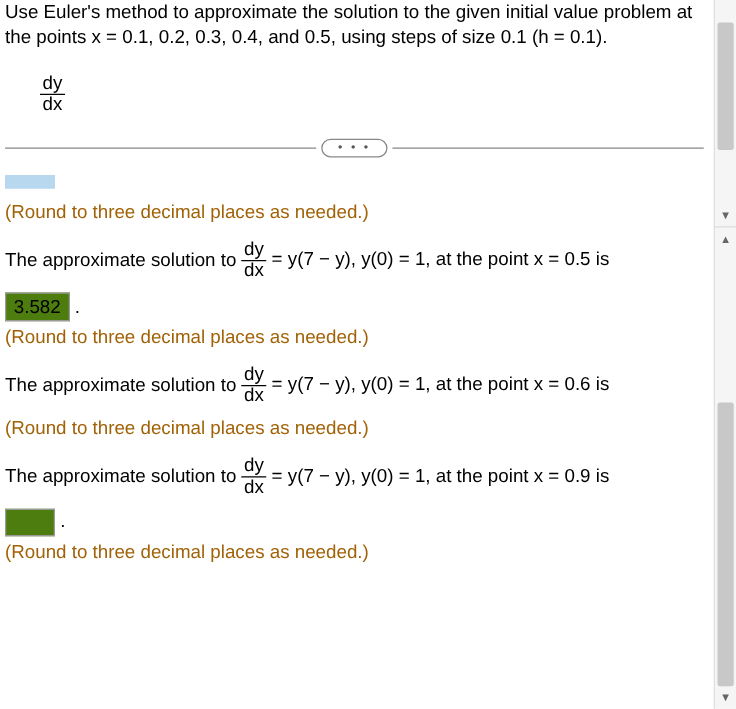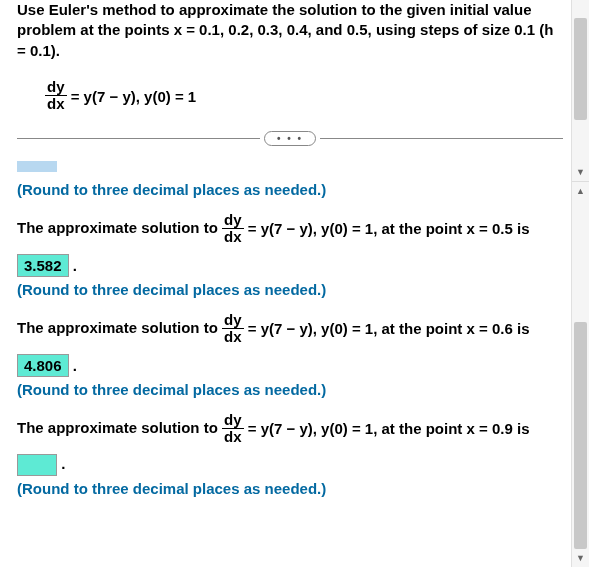--- a/index.html
+++ b/index.html
@@ -10,23 +10,22 @@
     font-size: 15px;
     color: #000;
     background: #fff;
     width: 589px;
     height: 567px;
     overflow: hidden;
     display: flex;
   }
   .main {
     flex: 1;
-    padding: 0 8px 0 17px;
+    padding: 0 8px 0 4px;
     overflow: hidden;
-    font-weight: bold;
   }
   .scrollbar-col {
     width: 18px;
     display: flex;
     flex-direction: column;
     border-left: 1px solid #e0e0e0;
     background: #f5f5f5;
   }
   .scrollbar-top {
     flex: 0 0 182px;
@@ -100,31 +99,31 @@
     background:#fff;
   }
   .highlight-selection {
     display:inline-block;
     width: 40px;
     height: 11px;
     background: #b8d8f0;
     margin-bottom: 2px;
   }
   .hint {
-    color: #0369a1;
+    color: #a16207;
     margin: 4px 0 14px 0;
   }
   .solution-line {
     margin: 2px 0 8px 0;
     line-height: 2.1;
   }
   .answer-box {
     display:inline-block;
     border:1px solid #999;
-    background:#5eead4;
+    background:#4d7c0f;
     padding: 2px 6px;
     min-width: 40px;
     color:#000;
   }
   .answer-box.empty {
     width: 22px;
     height: 22px;
     padding:0;
     vertical-align: middle;
   }
@@ -137,21 +136,21 @@
 <div class="main">
 
   <div class="problem-header">
     <span>Use Euler's method to approximate the solution to the given initial value problem at the points x = 0.1, 0.2, 0.3, 0.4, and 0.5, using steps of size 0.1 (h = 0.1).</span>
   </div>
 
   <div class="equation-block">
     <span class="frac inline-mid">
       <span class="num">dy</span>
       <span class="den">dx</span>
-    </span><span class="inline-mid"> = y(7 − y), y(0) = 1</span>
+    </span>
   </div>
 
   <div class="divider-row">
     <div class="divider-line"></div>
     <div class="dots-btn"><span>• • •</span></div>
     <div class="divider-line"></div>
   </div>
 
   <div>
     <span class="highlight-selection"></span>
@@ -167,23 +166,20 @@
   <div>
     <span class="answer-box">3.582</span><span> .</span>
   </div>
   <div class="hint">(Round to three decimal places as needed.)</div>
 
   <div class="solution-line">
     <span>The approximate solution to </span><span class="nowrap"><span class="frac inline-mid">
       <span class="num">dy</span>
       <span class="den">dx</span>
     </span><span class="inline-mid"> = y(7 − y), y(0) = 1, at the point x = </span><span class="inline-mid">0.6</span><span class="inline-mid"> is</span></span>
-  </div>
-  <div>
-    <span class="answer-box">4.806</span><span> .</span>
   </div>
   <div class="hint">(Round to three decimal places as needed.)</div>
 
   <div class="solution-line">
     <span>The approximate solution to </span><span class="nowrap"><span class="frac inline-mid">
       <span class="num">dy</span>
       <span class="den">dx</span>
     </span><span class="inline-mid"> = y(7 − y), y(0) = 1, at the point x = </span><span class="inline-mid">0.9</span><span class="inline-mid"> is</span></span>
   </div>
   <div>

